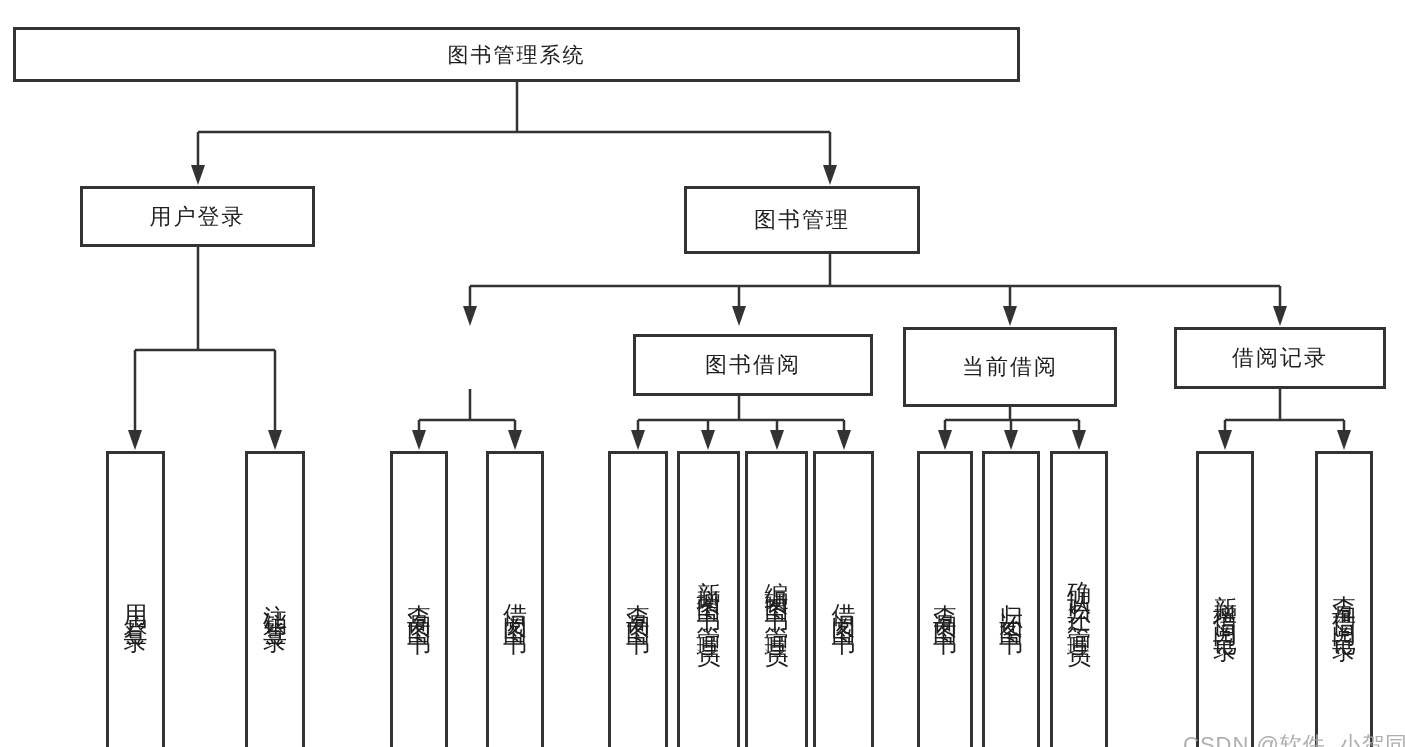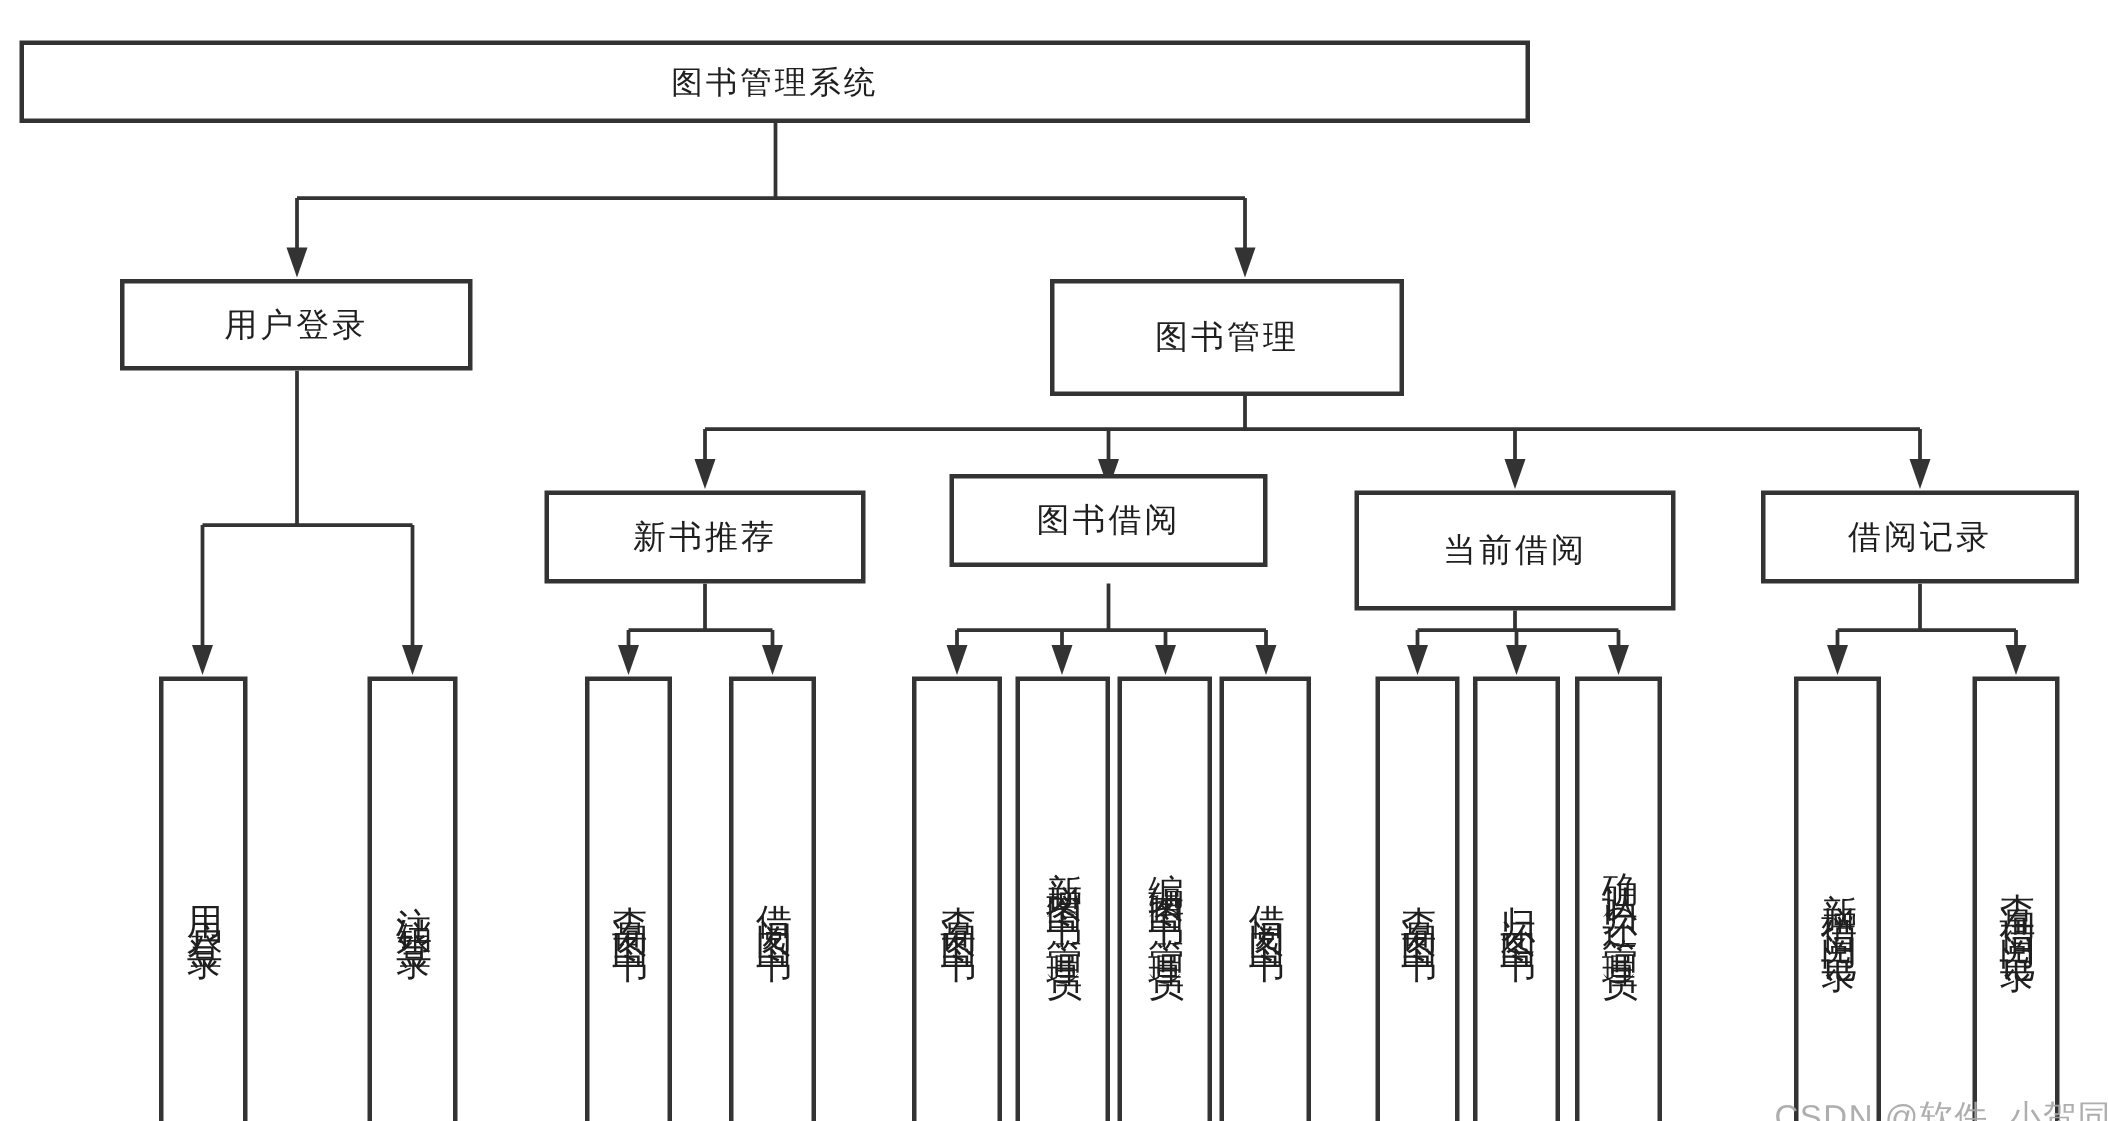--- a/index.html
+++ b/index.html
@@ -104,28 +104,25 @@
     </g>
   </svg>
 
   <div class="box root" style="left:13px;top:13px;width:1007px;height:55px">
     <span class="hlabel">图书管理系统</span>
   </div>
 
   <div class="box" style="left:80px;top:172px;width:235px;height:61px">
     <span class="hlabel">用户登录</span>
   </div>
-  <div class="box" style="left:700px;top:172px;width:236px;height:78px">
+  <div class="box" style="left:684px;top:172px;width:236px;height:68px">
     <span class="hlabel">图书管理</span>
   </div>
 
-  <div class="box" style="left:363px;top:313px;width:214px;height:62px">
-    <span class="hlabel">新书推荐</span>
-  </div>
-  <div class="box" style="left:633px;top:302px;width:212px;height:62px">
+  <div class="box" style="left:633px;top:320px;width:240px;height:62px">
     <span class="hlabel">图书借阅</span>
   </div>
   <div class="box" style="left:903px;top:313px;width:214px;height:80px">
     <span class="hlabel">当前借阅</span>
   </div>
   <div class="box" style="left:1174px;top:313px;width:212px;height:62px">
     <span class="hlabel">借阅记录</span>
   </div>
 
   <div class="box leaf" style="left:106px;width:59px">

